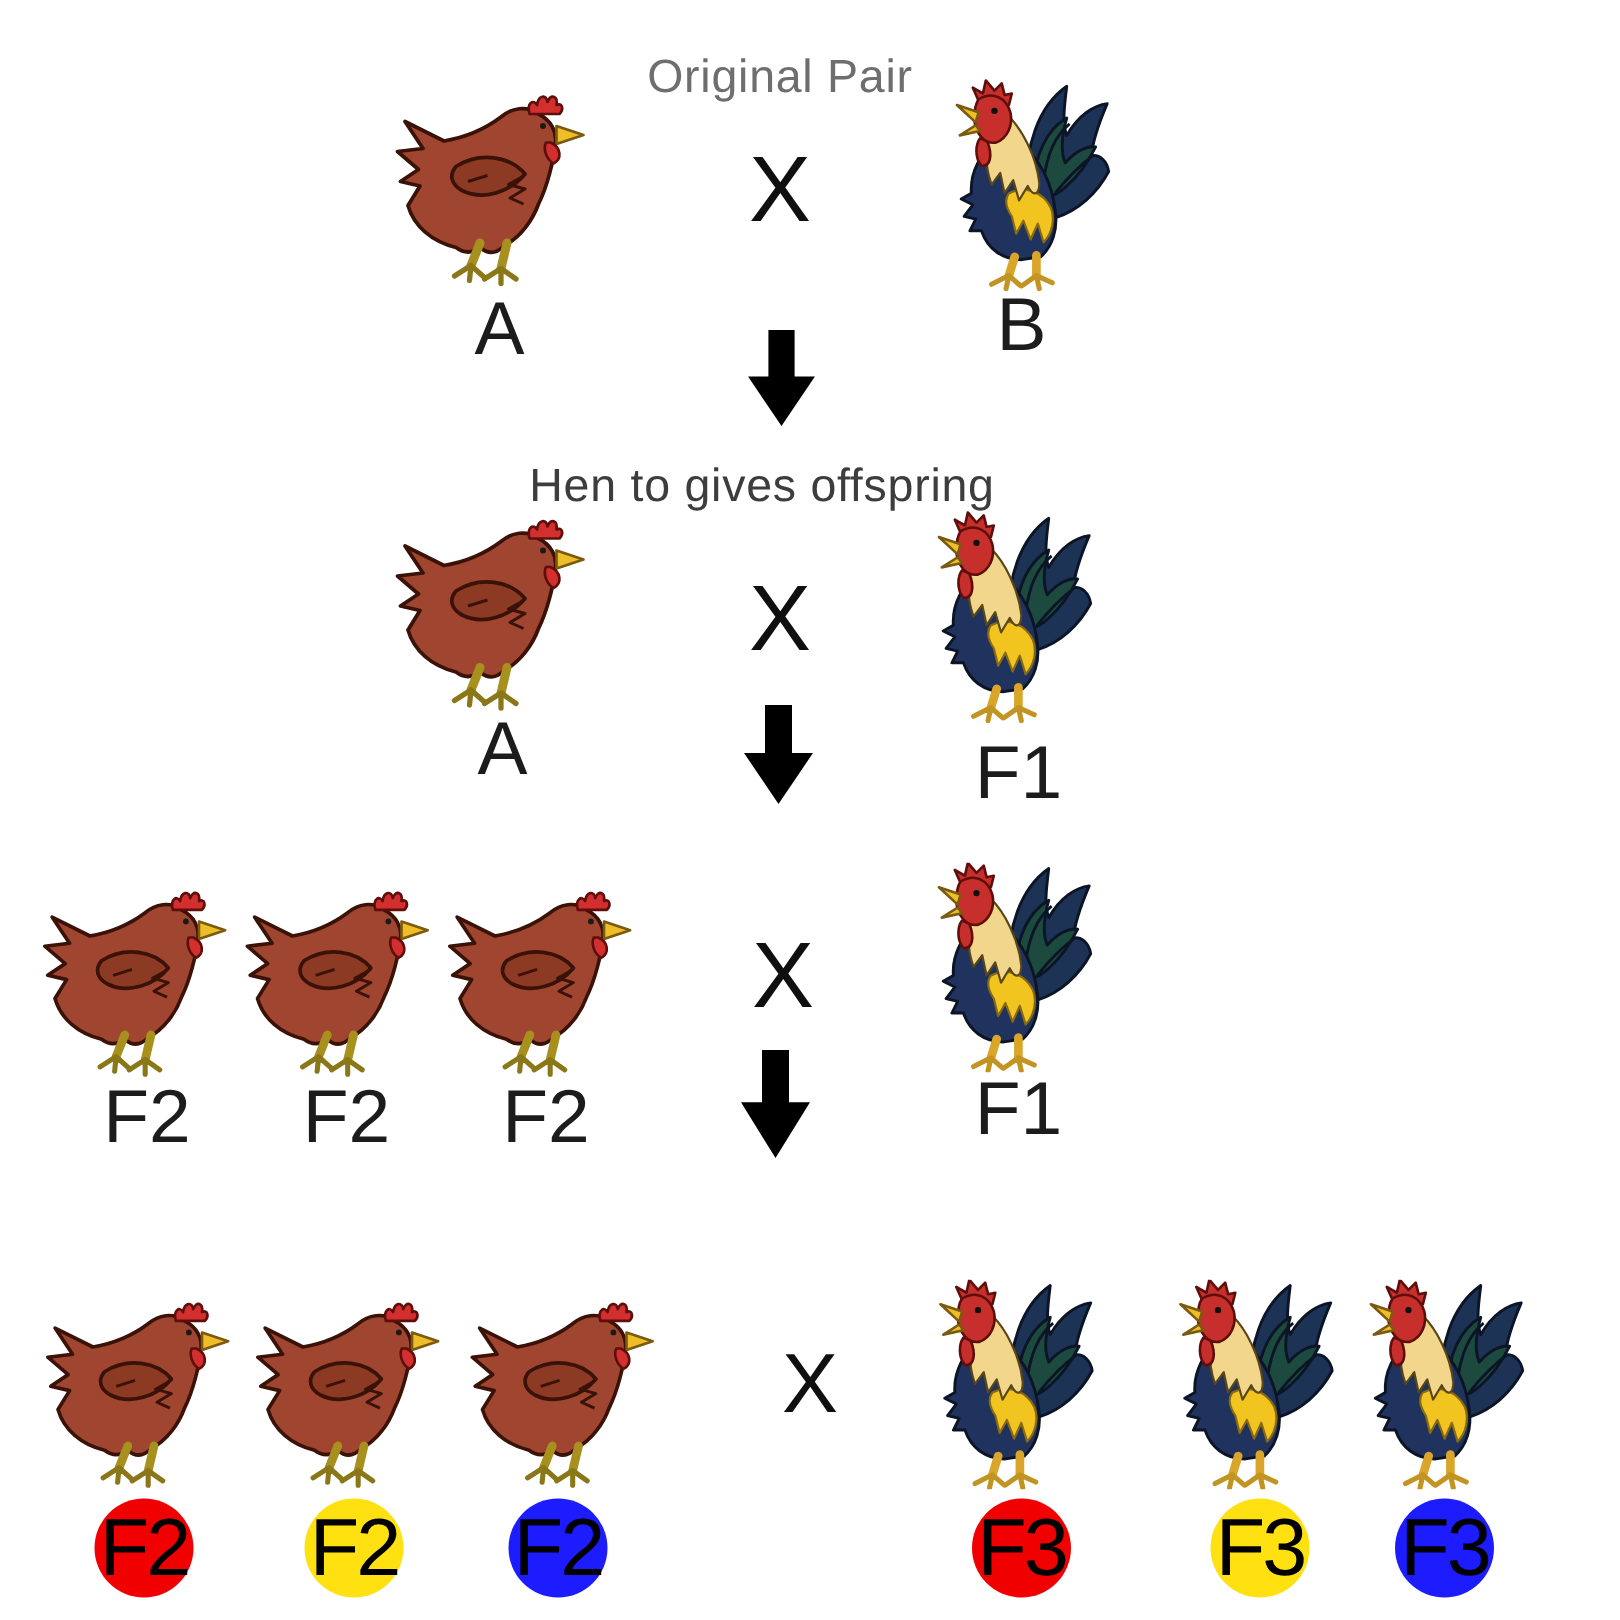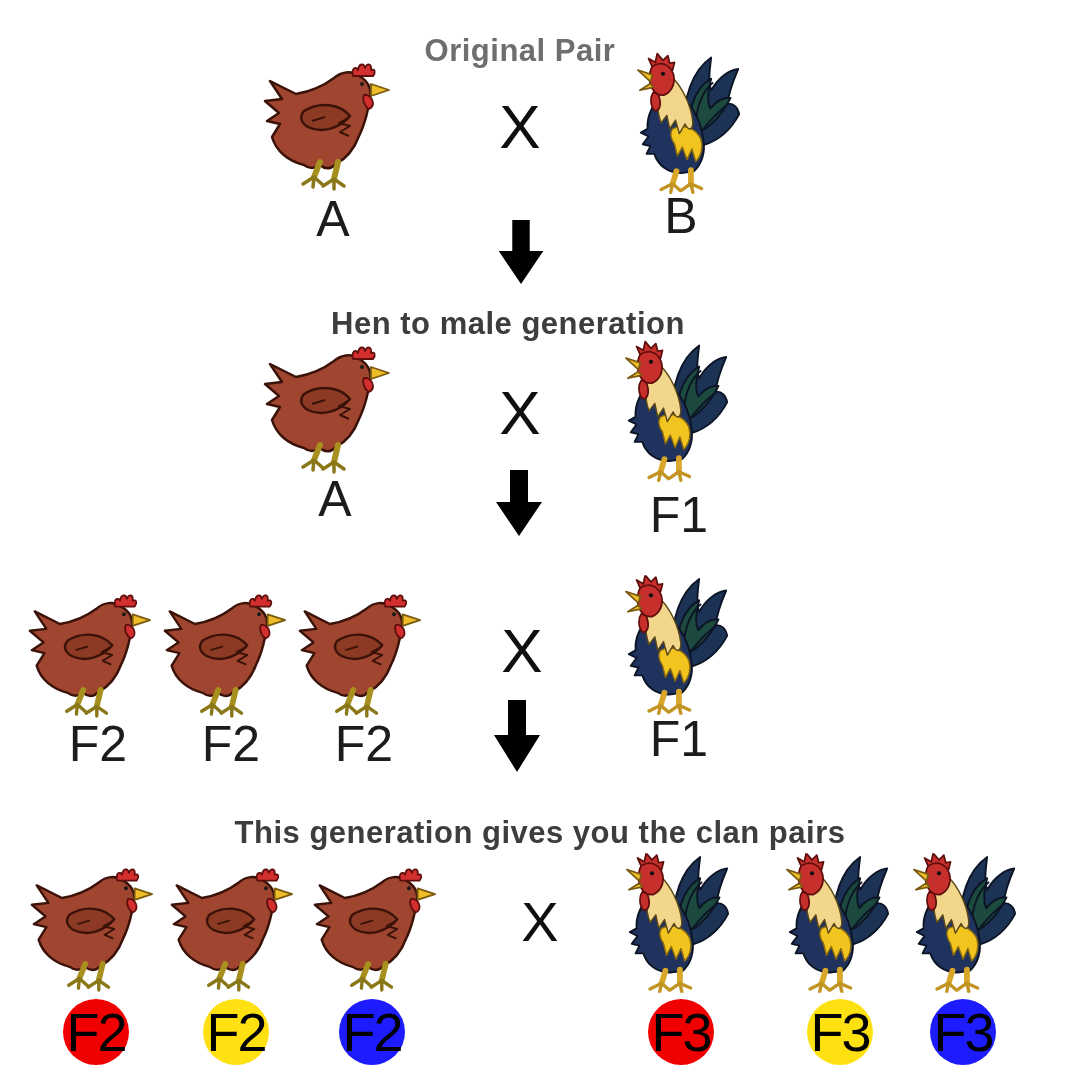--- a/index.html
+++ b/index.html
@@ -1,18 +1,18 @@
 <!DOCTYPE html>
 <html><head>
 <meta charset="utf-8">
 <style>
   html,body{margin:0;padding:0;background:#ffffff;}
   .canvas{position:relative;width:1080px;height:1080px;background:#ffffff;overflow:hidden;
           font-family:"Liberation Sans", sans-serif;}
-  .title{position:absolute;transform:translateX(-50%);font-size:31px;font-weight:700;
+  .title{position:absolute;transform:translateX(-50%);font-size:31px;font-weight:400;
          letter-spacing:0.5px;white-space:nowrap;color:#3d3d3d;}
   .label{position:absolute;transform:translateX(-50%);font-size:50px;line-height:1;
          color:#1c1c1c;white-space:nowrap;}
   .cross{position:absolute;transform:translateX(-50%);font-size:62px;line-height:1;color:#0f0f0f;}
   .cross.small{font-size:56px;}
   .arrow{position:absolute;transform:translateX(-50%);line-height:0;}
   .chick{position:absolute;line-height:0;}
   .badge{position:absolute;transform:translateX(-50%);width:66px;height:66px;border-radius:50%;
          display:flex;align-items:center;justify-content:center;font-size:54px;line-height:1;
          color:#000;letter-spacing:-2px;}
@@ -80,21 +80,21 @@
   <div class="cross" style="left:520px;top:96px">X</div>
   <div class="chick" style="left:636px;top:51px"><svg width="106" height="145">
         <use href="#sym-rooster"></use>
       </svg></div>
   <div class="label" style="left:333px;top:194px">A</div>
   <div class="label" style="left:681px;top:191px">B</div>
   <div class="arrow" style="left:521px;top:220px"><svg width="46" height="64" viewBox="0 0 46 66">
         <use href="#sym-down-arrow"></use>
       </svg></div>
 
-  <div class="title" style="left: 508px; top: 306px; color: rgb(61, 61, 61);">Hen to male generation</div>
+  <div class="title" style="left: 508px; top: 306px; color: rgb(61, 61, 61);">Hen to gives offspring</div>
   <div class="chick" style="left:262px;top:344px"><svg width="130" height="132">
         <use href="#sym-hen"></use>
       </svg></div>
   <div class="cross" style="left:520px;top:382px">X</div>
   <div class="chick" style="left:624px;top:339px"><svg width="106" height="145">
         <use href="#sym-rooster"></use>
       </svg></div>
   <div class="label" style="left:335px;top:474px">A</div>
   <div class="label" style="left:679px;top:490px">F1</div>
   <div class="arrow" style="left:519px;top:470px"><svg width="46" height="66" viewBox="0 0 46 66">
@@ -115,21 +115,20 @@
         <use href="#sym-rooster"></use>
       </svg></div>
   <div class="label" style="left:98px;top:719px">F2</div>
   <div class="label" style="left:231px;top:719px">F2</div>
   <div class="label" style="left:364px;top:719px">F2</div>
   <div class="label" style="left:679px;top:714px">F1</div>
   <div class="arrow" style="left:517px;top:700px"><svg width="46" height="72" viewBox="0 0 46 66" preserveAspectRatio="none">
         <use href="#sym-down-arrow"></use>
       </svg></div>
 
-  <div class="title" style="left: 540px; top: 815px; color: rgb(61, 61, 61);">This generation gives you the clan pairs</div>
   <div class="chick" style="left:27px;top:866px"><svg width="130" height="128" viewBox="0 0 130 132">
         <use href="#sym-hen"></use>
       </svg></div>
   <div class="chick" style="left:167px;top:866px"><svg width="130" height="128" viewBox="0 0 130 132">
         <use href="#sym-hen"></use>
       </svg></div>
   <div class="chick" style="left:310px;top:866px"><svg width="130" height="128" viewBox="0 0 130 132">
         <use href="#sym-hen"></use>
       </svg></div>
   <div class="cross small" style="left:540px;top:894px">X</div>

